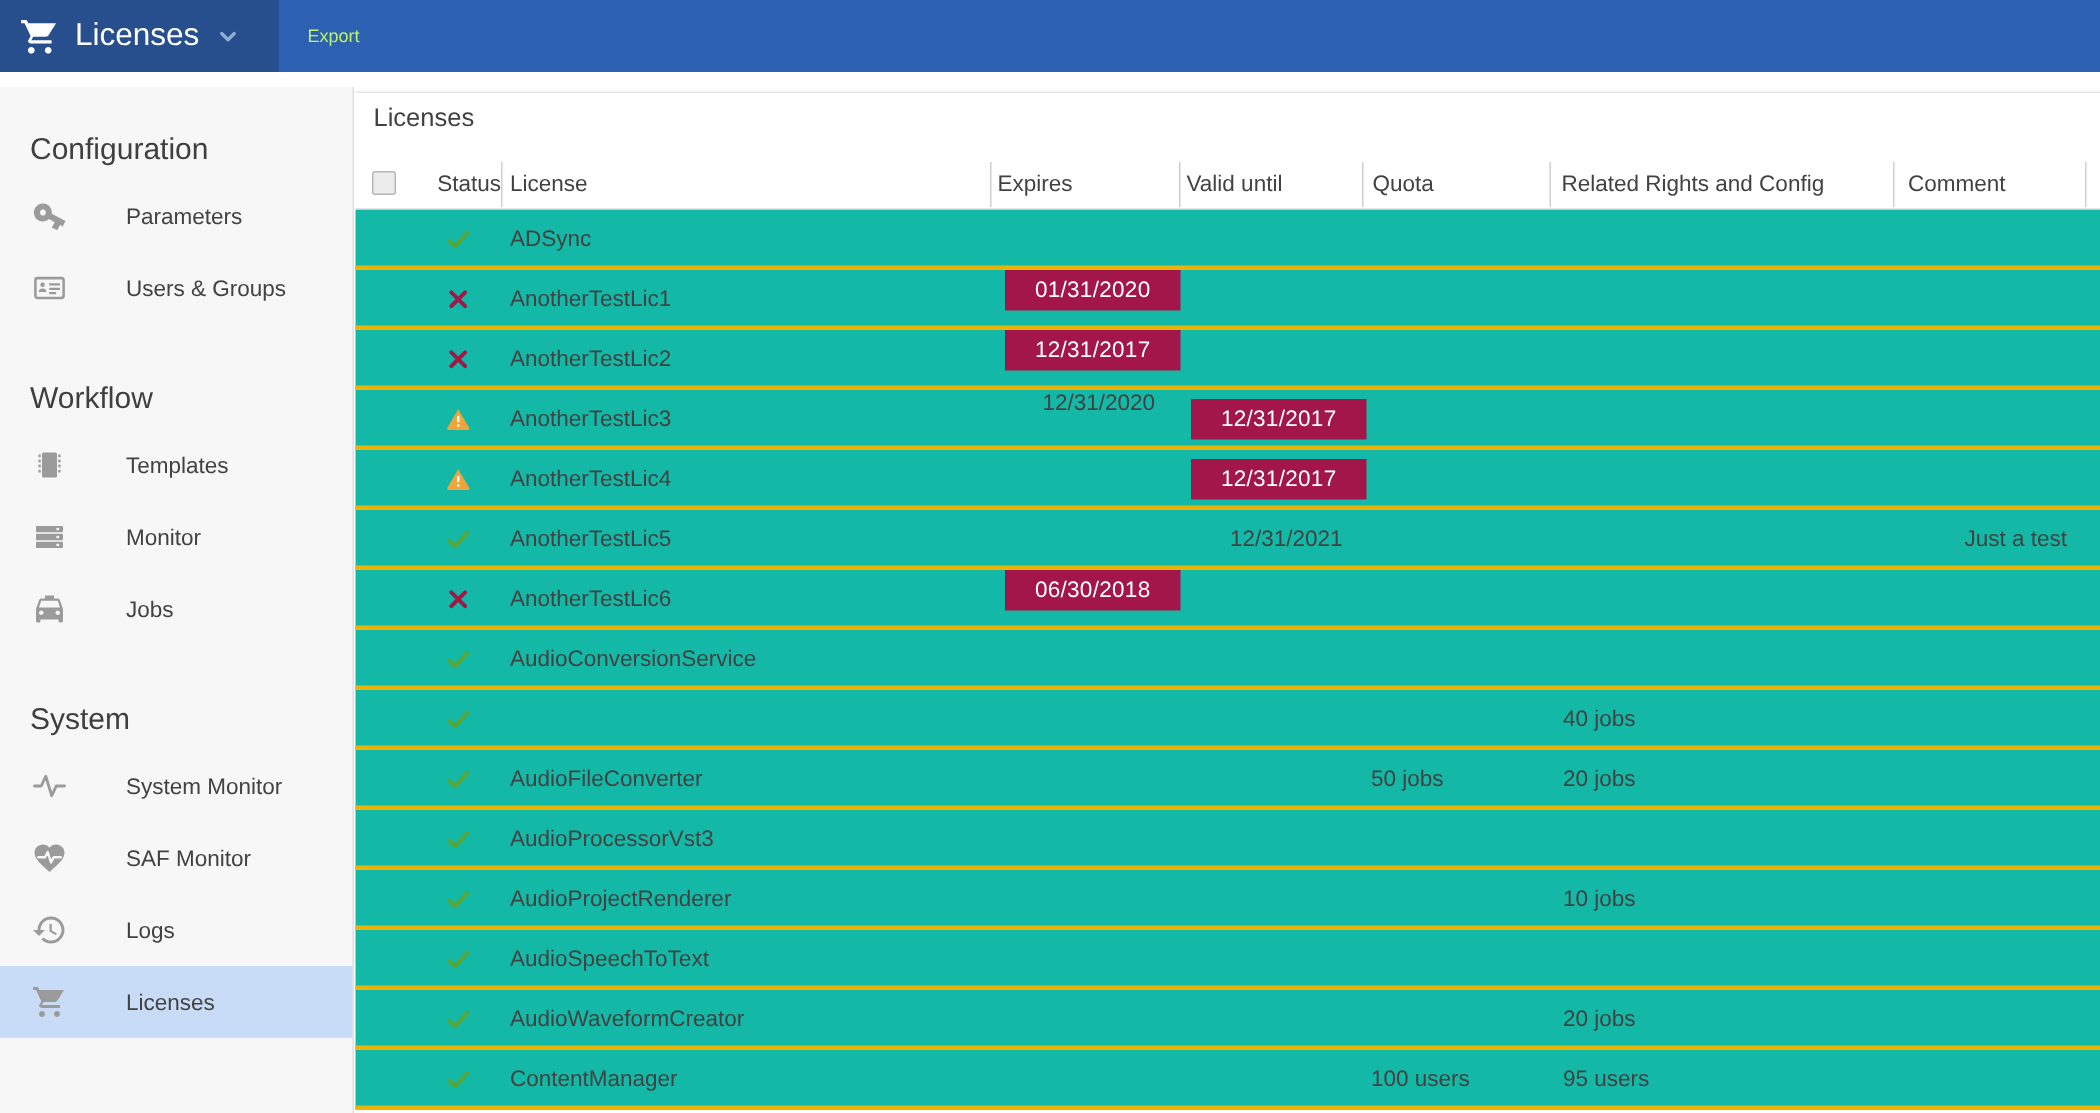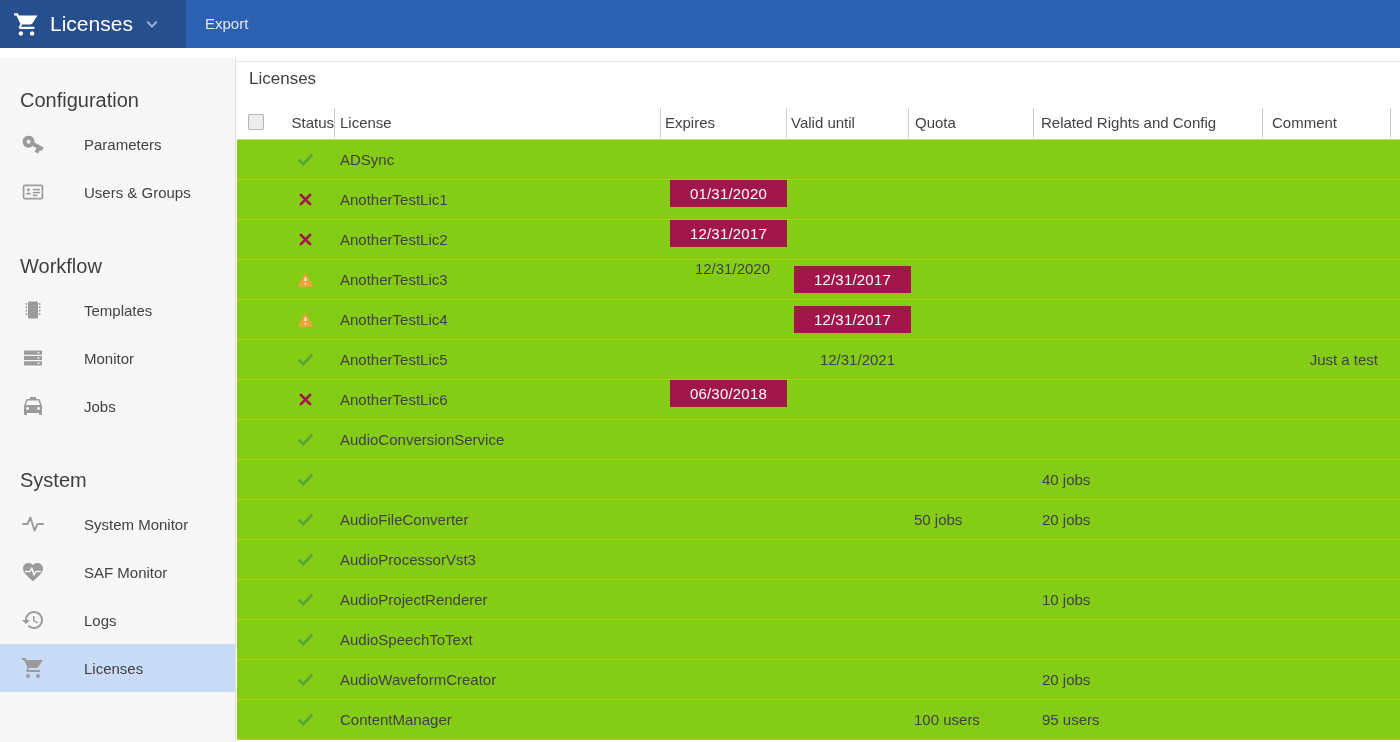--- a/index.html
+++ b/index.html
@@ -9,22 +9,22 @@
   
   .topbar{position:absolute;left:0;top:0;width:1400px;height:48px;background:var(--bar);}
   .topbar-left{position:absolute;left:0;top:0;width:186px;height:48px;background:var(--bar-dark);
     display:flex;align-items:center;padding-left:13px;cursor:pointer;}
   .app-title{color:#fff;font-size:21px;margin:0 9px 0 10px;white-space:nowrap;}
   .topbar .icon{display:inline-flex;align-items:center;}
   .topbar-left .cart svg{width:27px;height:27px;color:#fff;}
   .topbar-left .chev svg{width:20px;height:20px;color:#8fა;}
   .topbar-left .chev{color:#93add4;}
   .topbar-left .chev svg{width:20px;height:20px;}
-  .menu-item{position:absolute;left:205px;top:0;height:48px;line-height:48px;color:#e5e5e5;
-    font-size:15px;cursor:pointer;}
+  .menu-item{position:absolute;left:205px;top:0;height:48px;line-height:48px;color:#bef264;
+    font-size:12px;cursor:pointer;}
 
   
   .sidebar{position:absolute;left:0;top:58px;width:236px;height:694px;background:#f7f7f7;
     border-right:1px solid #e0e0e0;}
   .side-heading{margin:38px 0 8px 0;padding-left:20px;font-size:20px;color:#3f3f3f;line-height:24px;}
   .side-heading:first-child{margin-top:30px;}
   .side-item{height:48px;display:flex;align-items:center;padding-left:20px;cursor:pointer;color:#424242;gap:20px;}
   .side-item .icon{width:25px;height:25px;display:inline-flex;align-items:center;justify-content:center;color:#9b9b9b;}
   .side-item .icon svg{width:24px;height:24px;}
   .side-label{font-size:15px;margin-left:19px;}
@@ -42,21 +42,21 @@
   .h-expires{left:428px;}
   .h-valid{left:554px;}
   .h-quota{left:678px;}
   .h-related{left:804px;}
   .h-comment{left:1035px;}
   .hdivider{position:absolute;top:3px;width:1px;height:30px;background:#cfcfcf;cursor:col-resize;}
   .checkbox{position:absolute;left:11px;top:9px;width:16px;height:16px;background:#ececec;
     border:1px solid #b5b5b5;border-radius:2px;cursor:pointer;}
 
   .rows{position:absolute;left:0;top:92px;width:1163px;}
-  .row{position:relative;height:40px;border-bottom:1px solid #eab308;background:#84cc16;}
+  .row{position:relative;height:40px;border-bottom:3px solid #eab308;background:#14b8a6;}
   .row > div{position:absolute;top:0;height:39px;font-size:15px;color:#424242;}
   .c-status{left:59px;width:18px;display:flex;align-items:center;justify-content:center;}
   .c-status .icon{display:inline-flex;}
   .c-status .icon svg{width:17px;height:17px;}
   .st-ok{color:var(--ok);} .st-error{color:var(--err);} .st-warning{color:var(--warn);}
   .c-license{left:103px;line-height:39px;white-space:nowrap;}
   .c-expires{left:424px;width:126px;display:flex;justify-content:flex-end;}
   .c-valid{left:549px;width:125px;display:flex;align-items:center;justify-content:flex-end;}
   .c-expires .plain{margin-right:17px;}
   .c-valid .plain{margin-right:16px;}

